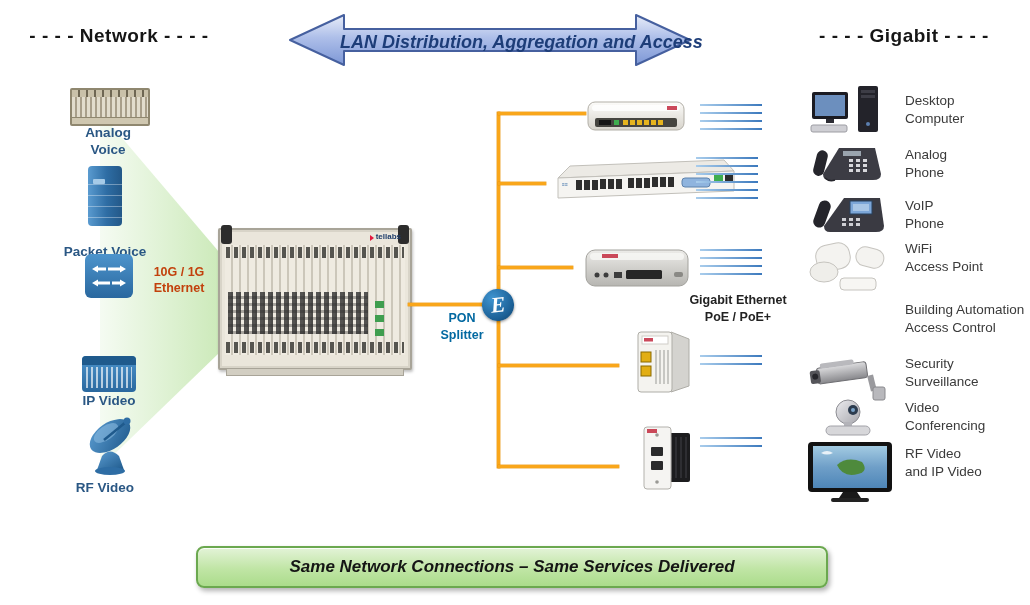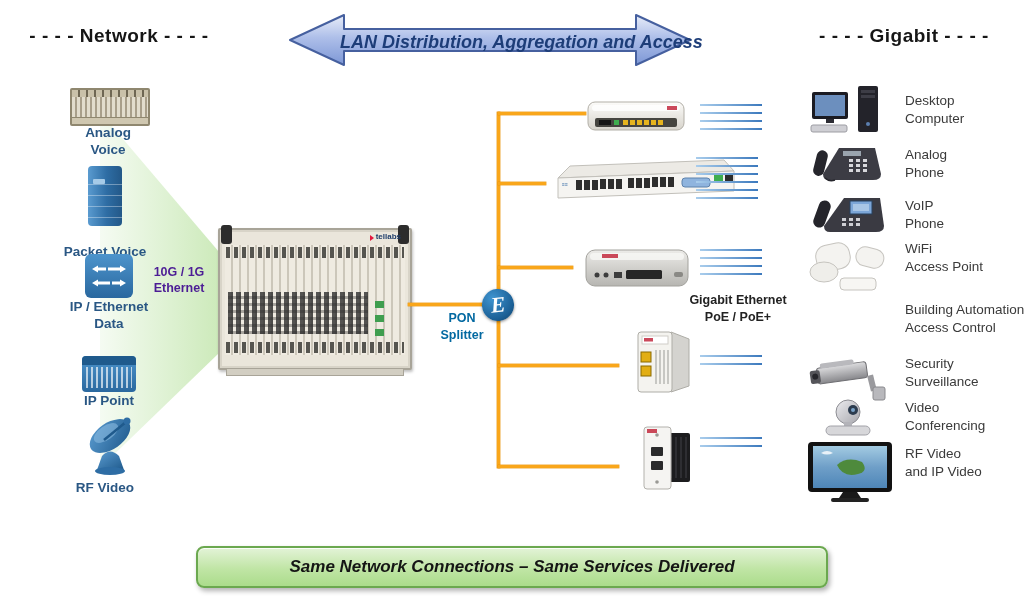--- a/index.html
+++ b/index.html
@@ -43,21 +43,21 @@
     background:linear-gradient(180deg,#4d94cc,#2a689f);display:flex;align-items:center;justify-content:center;}
   .icon-ipvideo{position:absolute;left:82px;top:356px;width:54px;height:36px;border-radius:4px;
     background:linear-gradient(180deg,#4d94cc,#2a689f);}
   .icon-ipvideo::before{content:"";position:absolute;left:0;right:0;top:0;height:9px;
     background:#1f5a8c;border-radius:4px 4px 0 0;}
   .icon-ipvideo::after{content:"";position:absolute;left:4px;right:4px;top:11px;bottom:4px;
     background:repeating-linear-gradient(90deg,rgba(255,255,255,.65) 0 2px,transparent 2px 5px);}
   .icon-dish{position:absolute;left:82px;top:414px;}
 
   .uplink-label{position:absolute;left:144px;top:264px;width:70px;text-align:center;
-    font-size:12.5px;font-weight:bold;color:#4c1d95;line-height:16px;}
+    font-size:12.5px;font-weight:bold;color:#c2410c;line-height:16px;}
   .uplink-label span{display:block;}
 
   
   .chassis{position:absolute;left:218px;top:228px;width:190px;height:138px;
     background:#eae6db;border:2px solid #a8a498;border-radius:2px;
     box-shadow:inset 0 0 0 2px #d8d4c8,1px 2px 3px rgba(0,0,0,.25);}
   .chassis .slots{position:absolute;left:5px;right:5px;top:15px;bottom:13px;
     background:repeating-linear-gradient(90deg,#efebe1 0 6px,#ccc7ba 6px 8px);}
   .chassis .handles-top{position:absolute;left:6px;right:6px;top:17px;height:11px;
     background:repeating-linear-gradient(90deg,#44443f 0 4px,transparent 4px 8px);opacity:.9;}
@@ -147,28 +147,24 @@
   <div class="icon-switchbox">
     <svg width="40" height="32" viewBox="0 0 40 32">
       <g fill="#ffffff">
         <path d="M3 9 l6 -3.5 v2 h8 v3 h-8 v2 z"></path>
         <path d="M37 9 l-6 -3.5 v2 h-12 v3 h12 v2 z"></path>
         <path d="M3 23 l6 -3.5 v2 h12 v3 h-12 v2 z"></path>
         <path d="M37 23 l-6 -3.5 v2 h-8 v3 h8 v2 z"></path>
       </g>
     </svg>
   </div>
-  <div class="net-label" style="left:44px;top:298px;">
-    <span>IP / Ethernet</span>
-    <span>Data</span>
-  </div>
 
   <div class="icon-ipvideo"></div>
   <div class="net-label" style="left:44px;top:392px;">
-    <span>IP Point</span>
+    <span>IP Video</span>
   </div>
 
   <svg class="icon-dish" width="58" height="64" viewBox="0 0 58 64">
     <defs>
       <linearGradient id="dishg" x1="0" y1="0" x2="1" y2="1">
         <stop offset="0" stop-color="#5a9bd0"></stop>
           <stop offset="1" stop-color="#1f5a8c"></stop>
       </linearGradient>
     </defs>
     <ellipse cx="28" cy="22" rx="23" ry="13" fill="url(#dishg)" transform="rotate(-35 28 22)"></ellipse>

